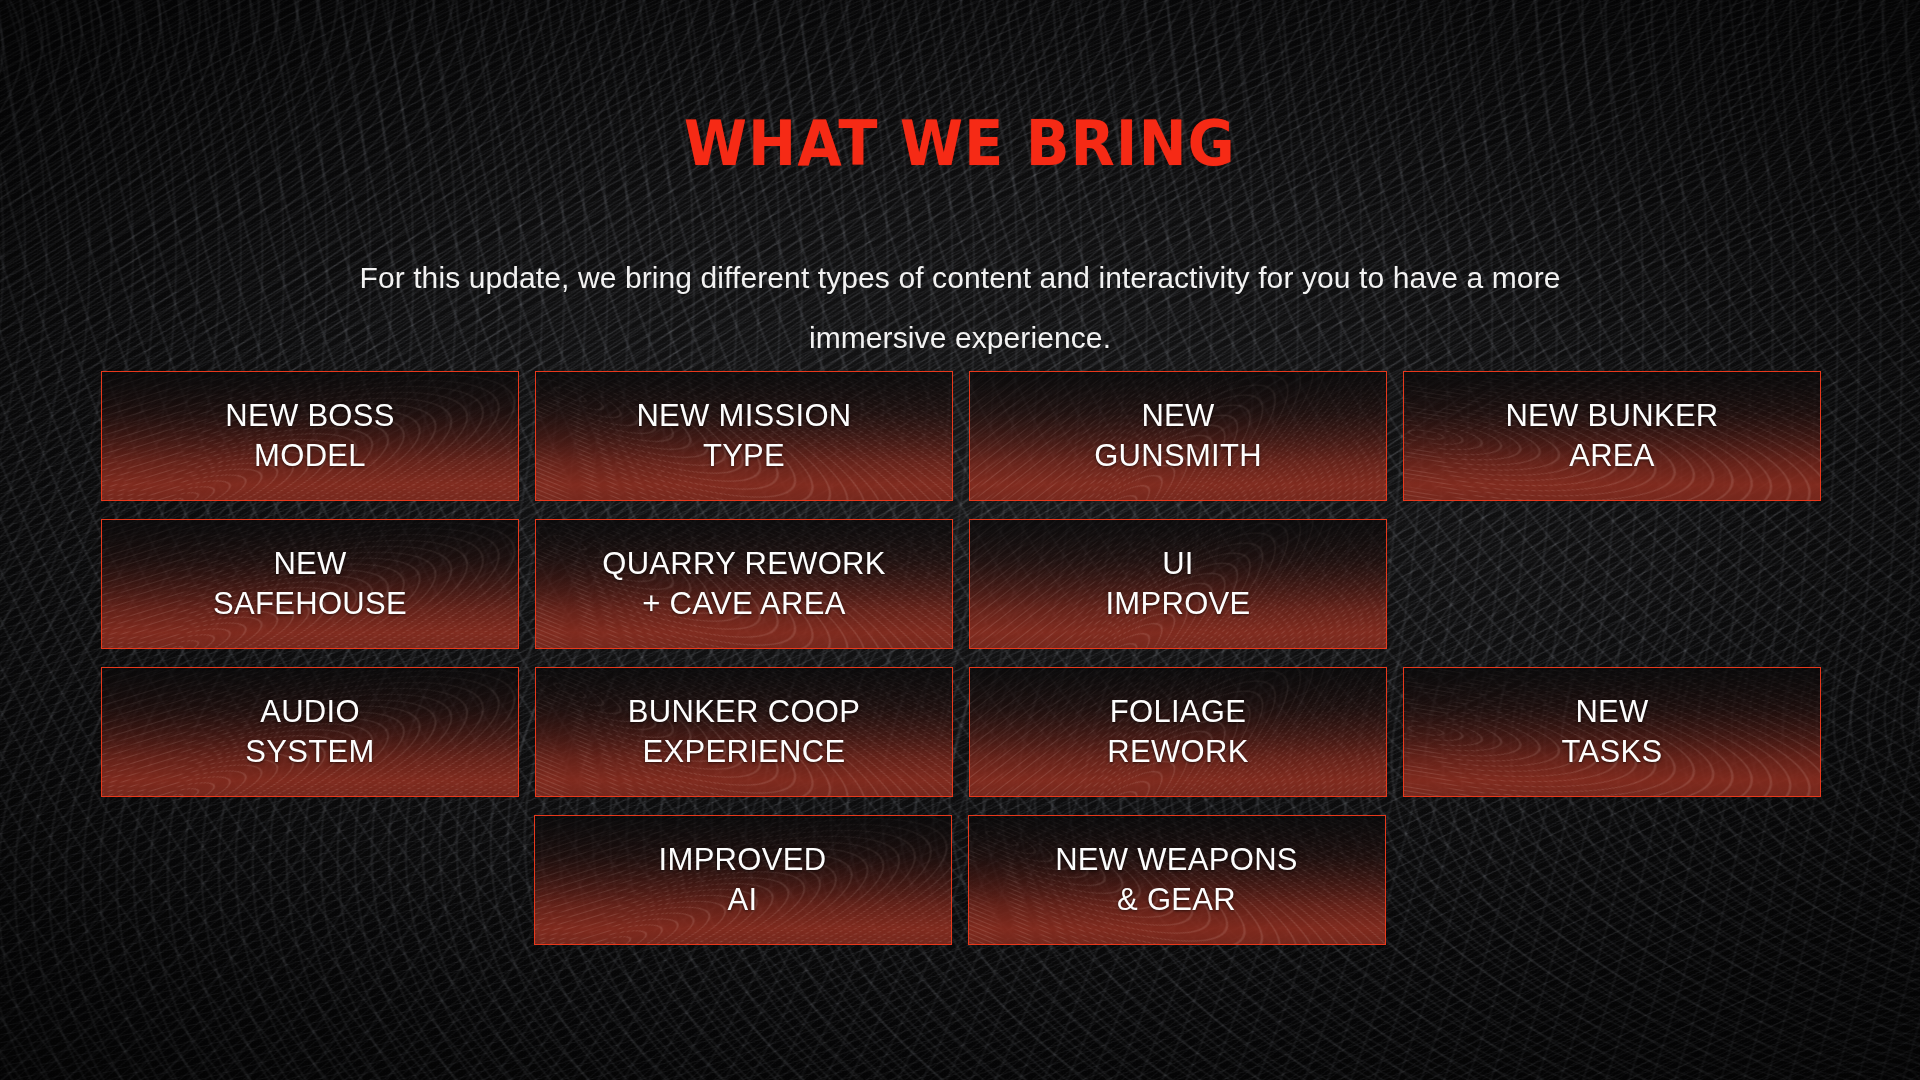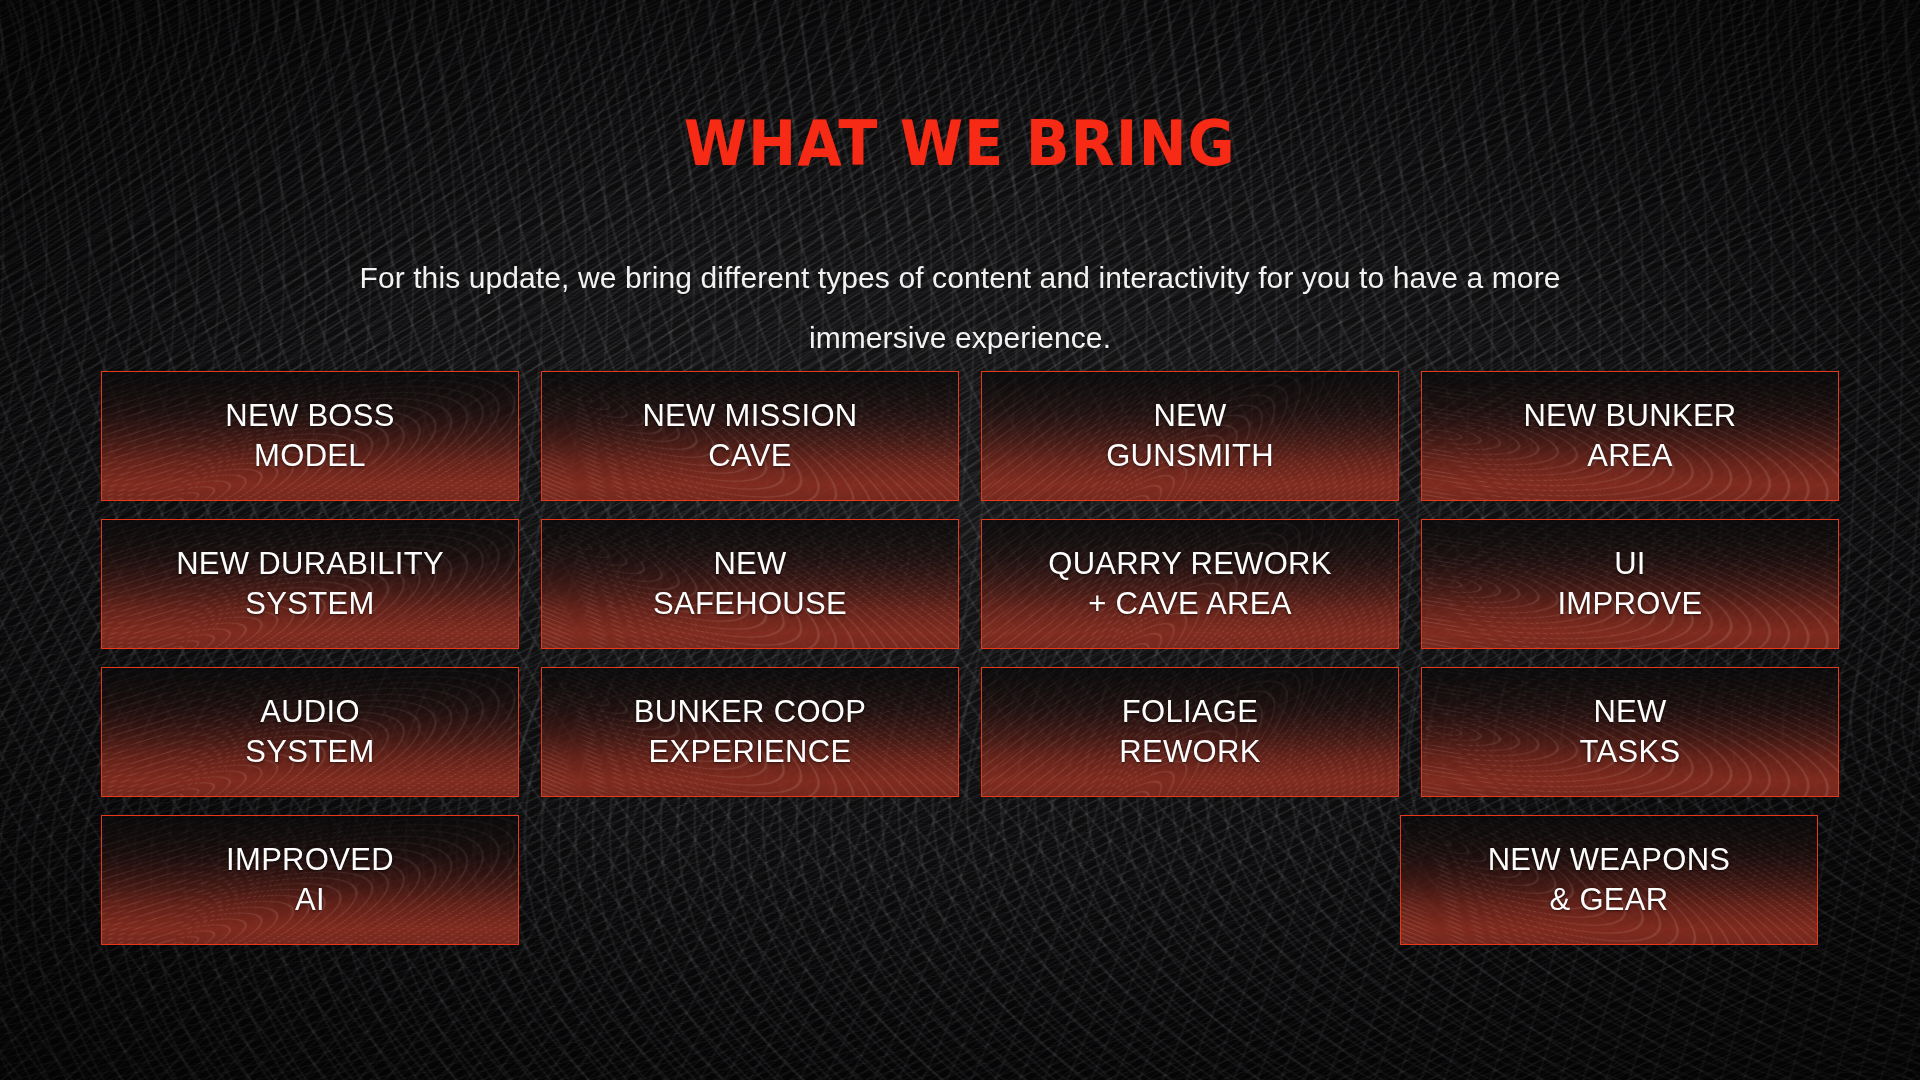--- a/index.html
+++ b/index.html
@@ -150,24 +150,24 @@
   
   .grid {
     position:absolute;
     top:371px;
     left:101px;
     width:1717px;
   }
 
   .row {
     display:flex;
-    gap:22px;
+    gap:16px;
     margin-bottom:18px;
   }
-  .row.centered { justify-content:space-between; }
+  .row.centered { justify-content:center; }
 
   .card {
     position:relative;
     width:418px;
     height:130px;
     flex:0 0 418px;
     border:1px solid #e8381b;
     overflow:hidden;
     display:flex;
     align-items:center;
@@ -245,37 +245,33 @@
     <p class="subtitle">For this update, we bring different types of content and interactivity for you to have a more immersive experience.</p>
 
     <div class="grid" id="feature-grid">
         <div class="row">
           <div class="card">
             <div class="card-label">NEW BOSS
 MODEL</div>
           </div>
           <div class="card">
             <div class="card-label">NEW MISSION
-CAVE</div>
+TYPE</div>
           </div>
           <div class="card">
             <div class="card-label">NEW
 GUNSMITH</div>
           </div>
           <div class="card">
             <div class="card-label">NEW BUNKER
 AREA</div>
           </div>
         </div>
         <div class="row">
           <div class="card">
-            <div class="card-label">NEW DURABILITY
-SYSTEM</div>
-          </div>
-          <div class="card">
             <div class="card-label">NEW
 SAFEHOUSE</div>
           </div>
           <div class="card">
             <div class="card-label">QUARRY REWORK
 + CAVE AREA</div>
           </div>
           <div class="card">
             <div class="card-label">UI
 IMPROVE</div>

